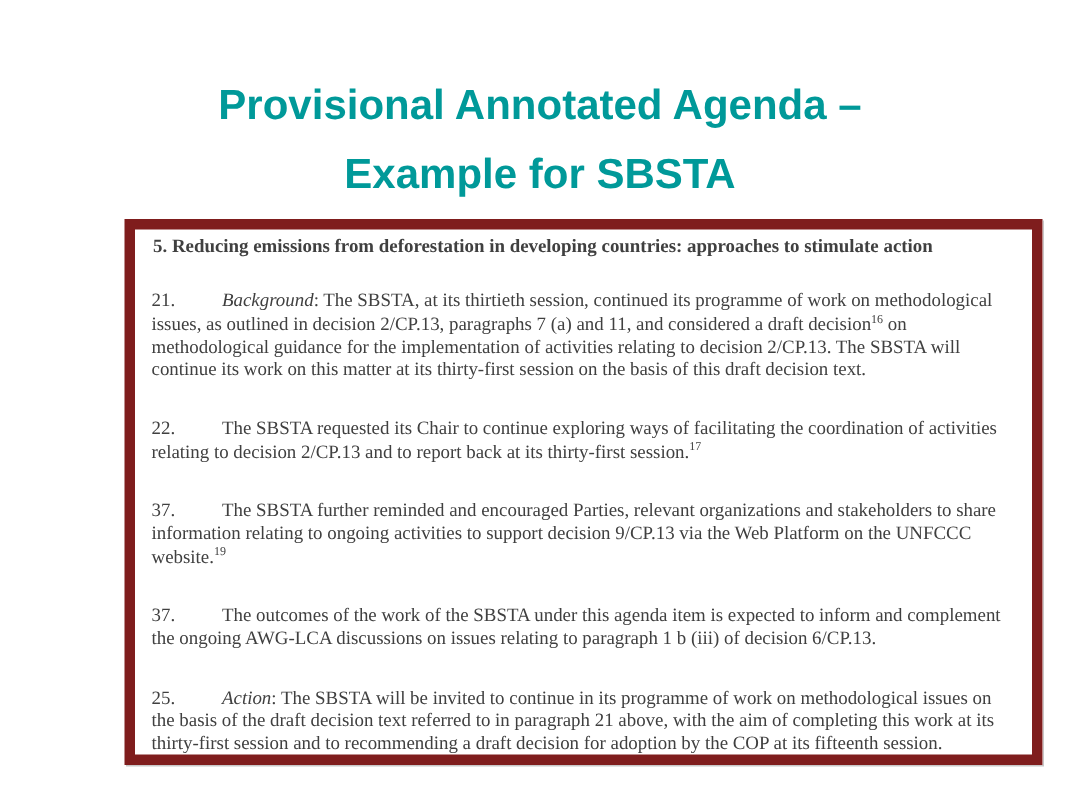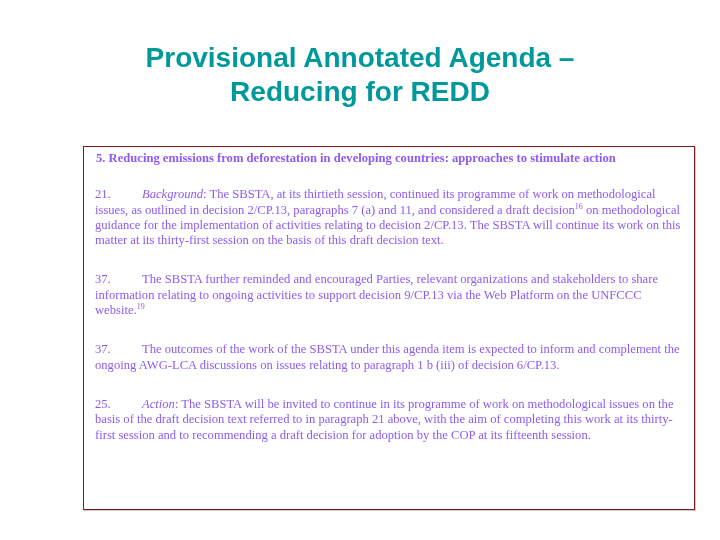--- a/index.html
+++ b/index.html
@@ -18,34 +18,34 @@
       left: 0;
       top: 41px;
       width: 720px;
       text-align: center;
       font-family: "Liberation Sans", sans-serif;
       font-weight: bold;
       font-size: 28px;
       line-height: 34px;
       color: #009999;
     }
-    .slide-title span { display: block; }
+    .slide-title span { display: block; margin-top: 12px; }
     .doc-box {
       position: absolute;
       left: 83px;
       top: 146px;
       width: 612px;
       height: 364px;
-      border: 1px solid #7f1d1d;
+      border: 7px solid #7f1d1d;
       box-shadow: 1px 1px 0 #c8c8c8;
       box-sizing: border-box;
       padding: 4px 10px 0 11px;
       font-family: "Liberation Serif", serif;
       font-size: 12.6px;
-      color: #8b5cf6;
+      color: #404040;
       line-height: 15.3px;
     }
     .section-heading {
       font-weight: bold;
       margin: 0 0 5px 0;
       padding-left: 1px;
       white-space: nowrap;
     }
     .para {
       margin: 0 0 8px 0;
@@ -62,27 +62,28 @@
       font-size: 8px;
       line-height: 0;
       vertical-align: 5px;
     }
   </style>
 </head>
 <body>
 
 <div class="slide-title">
   <span>Provisional Annotated Agenda –</span>
-  <span>Reducing for REDD</span>
+  <span>Example for SBSTA</span>
 </div>
 
 <div class="doc-box">
   <div class="section-heading">5.  Reducing emissions from deforestation in developing countries:  approaches to stimulate action</div>
 
   <p class="para"><span class="num">21.</span><span class="lead">Background</span><span>:  The SBSTA, at its thirtieth session, continued its programme of work on methodological issues, as outlined in decision 2/CP.13, paragraphs 7 (a) and 11, and considered a draft decision</span><sup>16</sup><span> on methodological guidance for the implementation of activities relating to decision 2/CP.13. The SBSTA will continue its work on this matter at its thirty-first session on the basis of this draft decision text.</span></p>
 
+  <p class="para"><span class="num">22.</span><span>The SBSTA requested its Chair to continue exploring ways of facilitating the coordination of activities relating to decision 2/CP.13 and to report back at its thirty-first session.</span><sup>17</sup></p>
 
   <p class="para"><span class="num">37.</span><span>The SBSTA further reminded and encouraged Parties, relevant organizations and stakeholders to share information relating to ongoing activities to support decision 9/CP.13 via the Web Platform on the UNFCCC website.</span><sup>19</sup></p>
 
   <p class="para"><span class="num">37.</span><span>The outcomes of the work of the SBSTA under this agenda item is expected to inform and complement the ongoing AWG-LCA discussions on issues relating to paragraph 1 b (iii) of decision 6/CP.13.</span></p>
 
   <p class="para"><span class="num">25.</span><span class="lead">Action</span><span>:  The SBSTA will be invited to continue in its programme of work on methodological issues on the basis of the draft decision text referred to in paragraph 21 above, with the aim of completing this work at its thirty-first session and to recommending a draft decision for adoption by the COP at its fifteenth session.</span></p>
 </div>
 
 </body></html>

